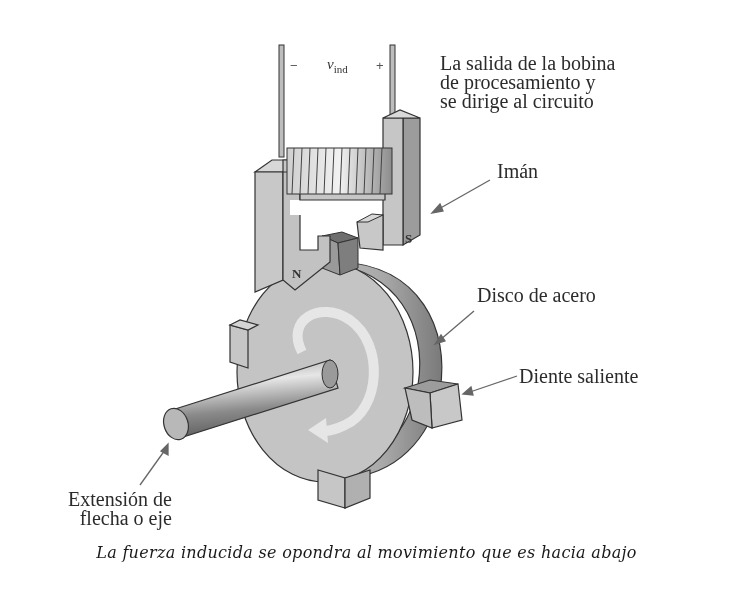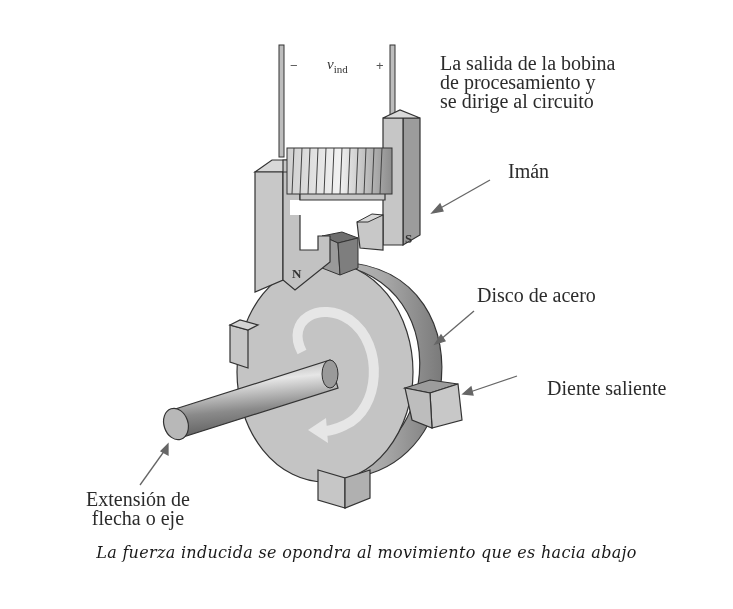--- a/index.html
+++ b/index.html
@@ -127,24 +127,24 @@
 <div class="pm" style="left:290px; top:58px;">−</div>
 <div class="pm" style="left:376px; top:58px;">+</div>
 <div class="vind" style="left:327px; top:56px;"><i>v</i><sub>ind</sub></div>
 
 <div class="label" style="left:440px; top:54px;">
   <div>La salida de la bobina</div>
   <div>de procesamiento y</div>
   <div>se dirige al circuito</div>
 </div>
 
-<div class="label" style="left:508px; top:162px;">Imán</div>
+<div class="label" style="left:497px; top:162px;">Imán</div>
 <div class="label" style="left:477px; top:286px;">Disco de acero</div>
-<div class="label" style="left:519px; top:379px;margin-left:28px;">Diente saliente</div>
-<div class="label" style="left:68px; top:490px; text-align:center;margin-left:18px;">
+<div class="label" style="left:519px; top:367px;">Diente saliente</div>
+<div class="label" style="left:68px; top:490px; text-align:right;">
   <div>Extensión de</div>
   <div>flecha o eje</div>
 </div>
 
 <div class="pole" style="left:292px; top:266px;">N</div>
 <div class="pole" style="left:405px; top:231px;">S</div>
 
 <div class="caption">La fuerza inducida se opondra al movimiento que es hacia abajo</div>
 
 </body></html>

